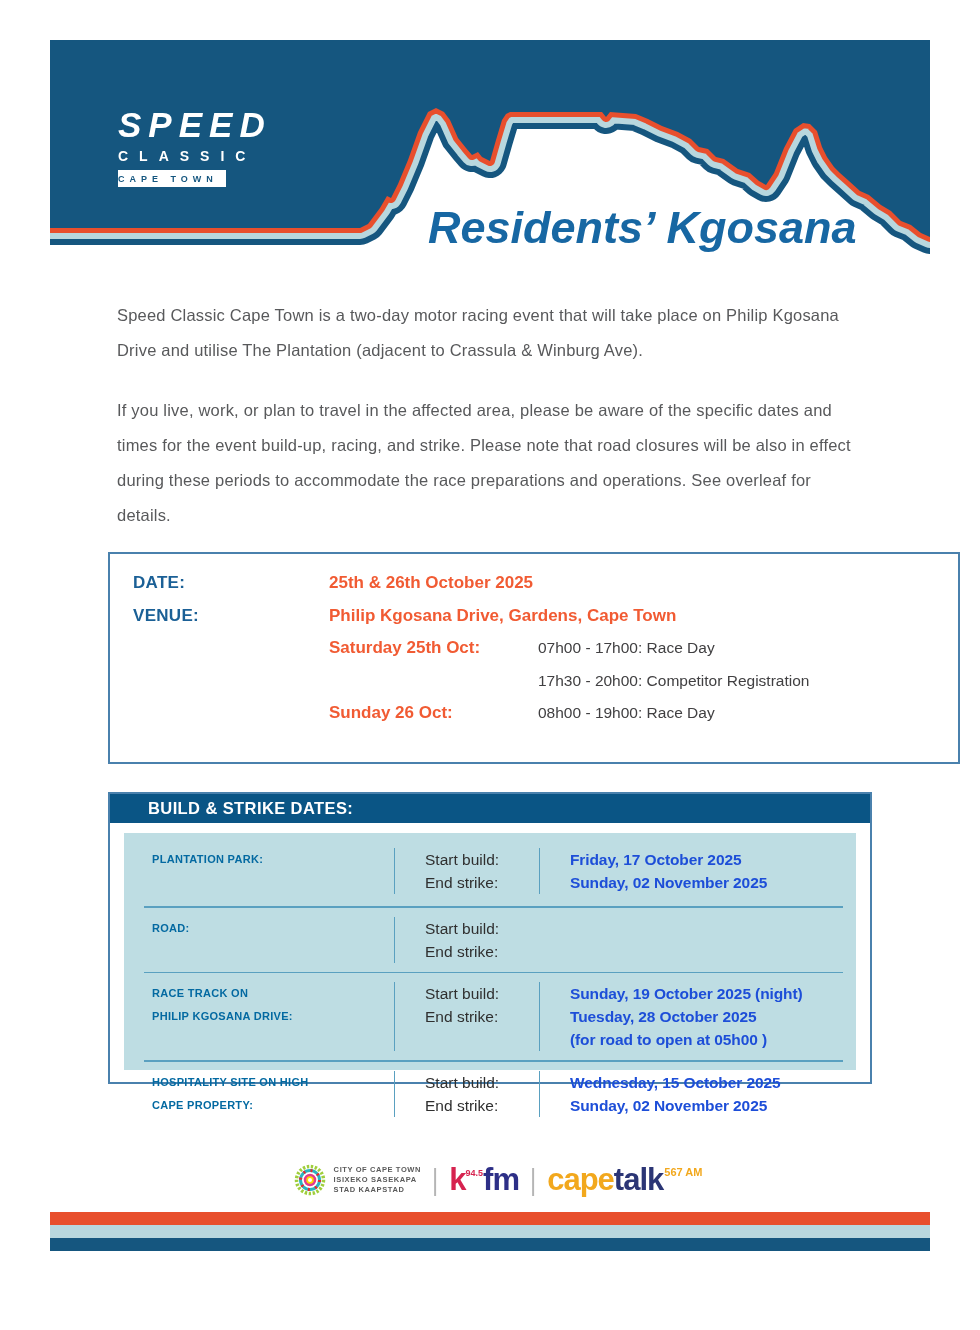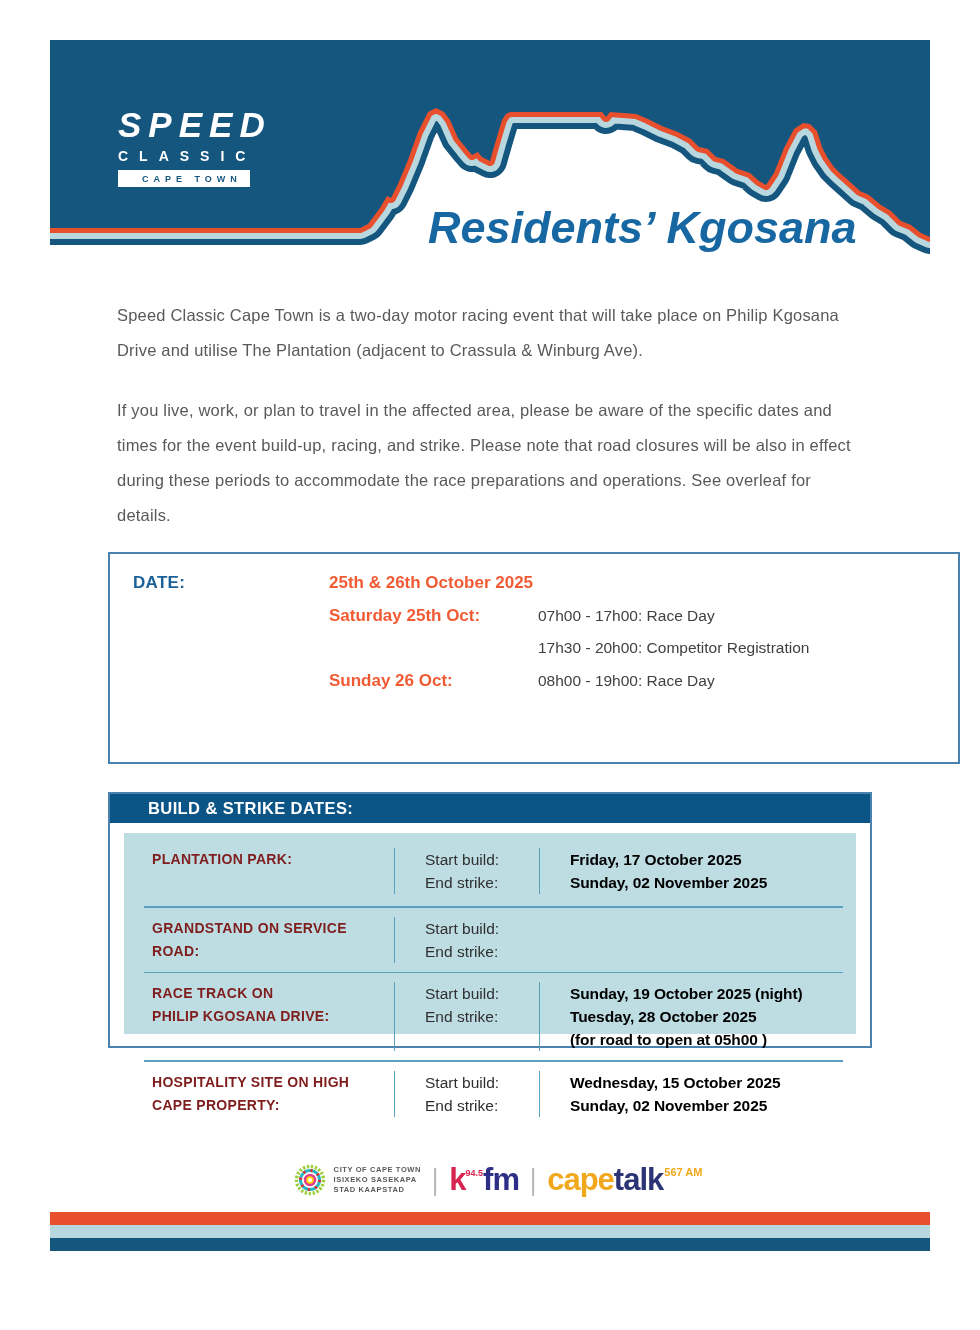--- a/index.html
+++ b/index.html
@@ -7,48 +7,48 @@
   body { font-family:"Liberation Sans", sans-serif; }
   .page { position:relative; width:980px; height:1330px; background:#ffffff; margin:0 auto; overflow:hidden; }
 
   
   .banner-wrap { position:absolute; left:50px; top:40px; width:880px; height:215px; }
   .banner-wrap svg { display:block; width:100%; height:100%; }
 
   .logo { position:absolute; left:118px; top:108px; }
   .logo-speed { color:#ffffff; font-weight:bold; font-style:italic; font-size:35px; letter-spacing:7px; line-height:34px; }
   .logo-classic { color:#ffffff; font-weight:bold; font-size:14px; letter-spacing:11px; line-height:20px; margin-top:4px; }
-  .logo-badge { display:inline-block; background:#ffffff; color:#15567f; font-weight:bold; font-size:9px; letter-spacing:5px; padding:4px 8px 3px 24px; margin-top:4px; }
+  .logo-badge { display:inline-block; background:#ffffff; color:#15567f; font-weight:bold; font-size:9px; letter-spacing:5px; padding:4px 8px 3px 0; margin-top:4px; }
 
   .notice-title { position:absolute; left:428px; top:202px; font-size:45px; font-weight:bold; font-style:italic; color:#1767a3; letter-spacing:0px; white-space:nowrap; }
 
   
   .intro { position:absolute; left:117px; width:750px; color:#58595b; font-size:16.5px; line-height:35px; letter-spacing:0.2px; }
   .intro.p1 { top:298px; }
   .intro.p2 { top:393px; }
 
   
   .event-box { position:absolute; left:108px; top:552px; width:852px; height:212px; border:2px solid #4a81ad; background:#ffffff; padding:13px 0 0 23px; }
   .ev-row { display:flex; height:32.5px; align-items:center; }
   .ev-label { flex:0 0 196px; color:#1b6096; font-weight:bold; font-size:17px; letter-spacing:0.3px; }
   .ev-value { flex:0 0 209px; color:#f15b33; font-weight:bold; font-size:17px; white-space:nowrap; }
   .ev-detail { color:#414042; font-size:15.5px; white-space:nowrap; }
 
   
-  .bs-box { position:absolute; left:108px; top:792px; width:764px; height:256px; border:2px solid #4a81ad; background:#ffffff; }
+  .bs-box { position:absolute; left:108px; top:792px; width:764px; height:292px; border:2px solid #4a81ad; background:#ffffff; }
   .bs-header { height:29px; background:#0a5585; display:flex; align-items:center; padding-left:38px; }
   .bs-heading { color:#ffffff; font-weight:bold; font-size:16.5px; letter-spacing:0.4px; }
   .bs-table { position:absolute; left:14px; right:14px; top:39px; bottom:12px; background:#bedde3; }
   .bs-row { display:grid; grid-template-columns:270px 145px 1fr; }
   .bs-row.r1 { padding:15px 0 12px 0; }
   .bs-row.rn { padding:9px 0 9px 0; }
   .bs-divider { height:1.5px; background:#5aa0c0; margin:0 13px 0 20px; }
-  .bs-site { padding-left:28px; color:#7f1d1d; font-weight:bold; font-size:14px; letter-spacing:0.3px; line-height:23px; }
+  .bs-site { padding-left:28px; color:#0369a1; font-weight:bold; font-size:11px; letter-spacing:0.3px; line-height:23px; }
   .bs-labels { border-left:1.5px solid #5aa0c0; padding-left:30px; color:#2f2f2f; font-size:15.5px; line-height:23px; }
-  .bs-dates { border-left:1.5px solid #5aa0c0; padding-left:30px; color:#000000; font-weight:bold; font-size:15.5px; line-height:23px; letter-spacing:-0.1px; }
+  .bs-dates { border-left:1.5px solid #5aa0c0; padding-left:30px; color:#1d4ed8; font-weight:bold; font-size:15.5px; line-height:23px; letter-spacing:-0.1px; }
 
   
   .footer-logos { position:absolute; left:8px; top:1152px; width:980px; height:56px; display:flex; align-items:center; justify-content:center; gap:3px; }
   .city-logo { display:flex; align-items:center; gap:8px; }
   .city-text { color:#5a5a5a; font-size:7.5px; font-weight:bold; letter-spacing:0.6px; line-height:10px; }
   .logo-sep { color:#b5b5b5; font-size:24px; font-weight:100; transform:scaleY(1.2); padding:0 8px; }
   .kfm-logo { font-weight:bold; font-size:31px; letter-spacing:-1px; white-space:nowrap; }
   .kfm-k { color:#d6234f; }
   .kfm-freq { color:#d6234f; font-size:9px; letter-spacing:0; display:inline-block; transform:translateY(-14px); }
   .kfm-fm { color:#2d2f87; }
@@ -91,20 +91,25 @@
   <p class="intro p1">Speed Classic Cape Town is a two-day motor racing event that will take place on Philip Kgosana Drive and utilise The Plantation (adjacent to Crassula &amp; Winburg Ave).</p>
   <p class="intro p2">If you live, work, or plan to travel in the affected area, please be aware of the specific dates and times for the event build-up, racing, and strike. Please note that road closures will be also in effect during these periods to accommodate the race preparations and operations. See overleaf for details.</p>
 
   <div class="event-box">
     <div class="ev-row">
       <div class="ev-label">DATE:</div>
       <div class="ev-value">25th &amp; 26th October 2025</div>
       <div class="ev-detail"></div>
     </div>
     <div class="ev-row">
+      <div class="ev-label">VENUE:</div>
+      <div class="ev-value">Philip Kgosana Drive, Gardens, Cape Town</div>
+      <div class="ev-detail"></div>
+    </div>
+    <div class="ev-row">
       <div class="ev-label"></div>
       <div class="ev-value">Saturday 25th Oct:</div>
       <div class="ev-detail">07h00 - 17h00: Race Day</div>
     </div>
     <div class="ev-row">
       <div class="ev-label"></div>
       <div class="ev-value"></div>
       <div class="ev-detail">17h30 - 20h00: Competitor Registration</div>
     </div>
     <div class="ev-row">
@@ -133,21 +138,20 @@
           <div>Friday, 17 October 2025</div>
           <div>Sunday, 02 November 2025</div>
           <div></div>
         </div>
       </div>
 
       <div class="bs-divider"></div>
 
       <div class="bs-row rn">
         <div class="bs-site">
-          <div>GRANDSTAND ON SERVICE</div>
           <div>ROAD:</div>
         </div>
         <div class="bs-labels">
           <div>Start build:</div>
           <div>End strike:</div>
         </div>
       </div>
 
       <div class="bs-divider"></div>
 

